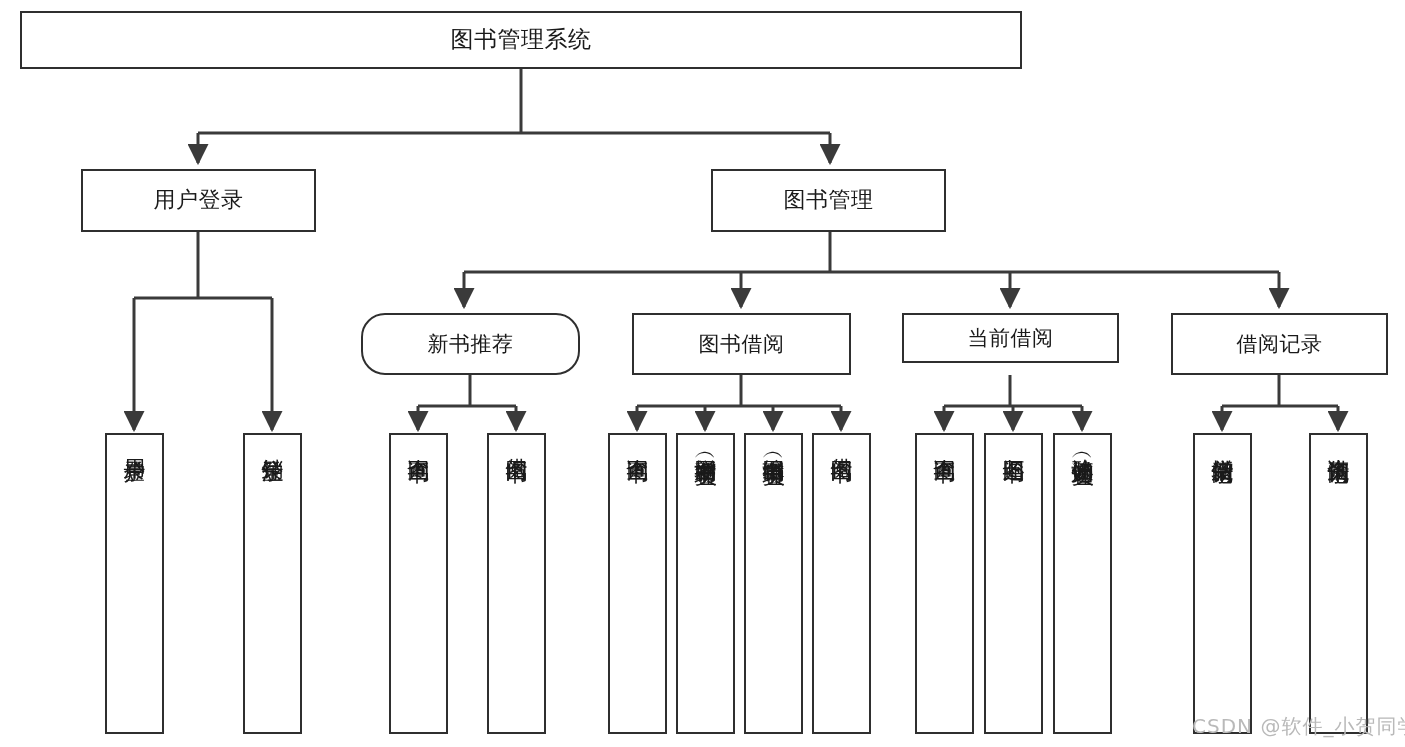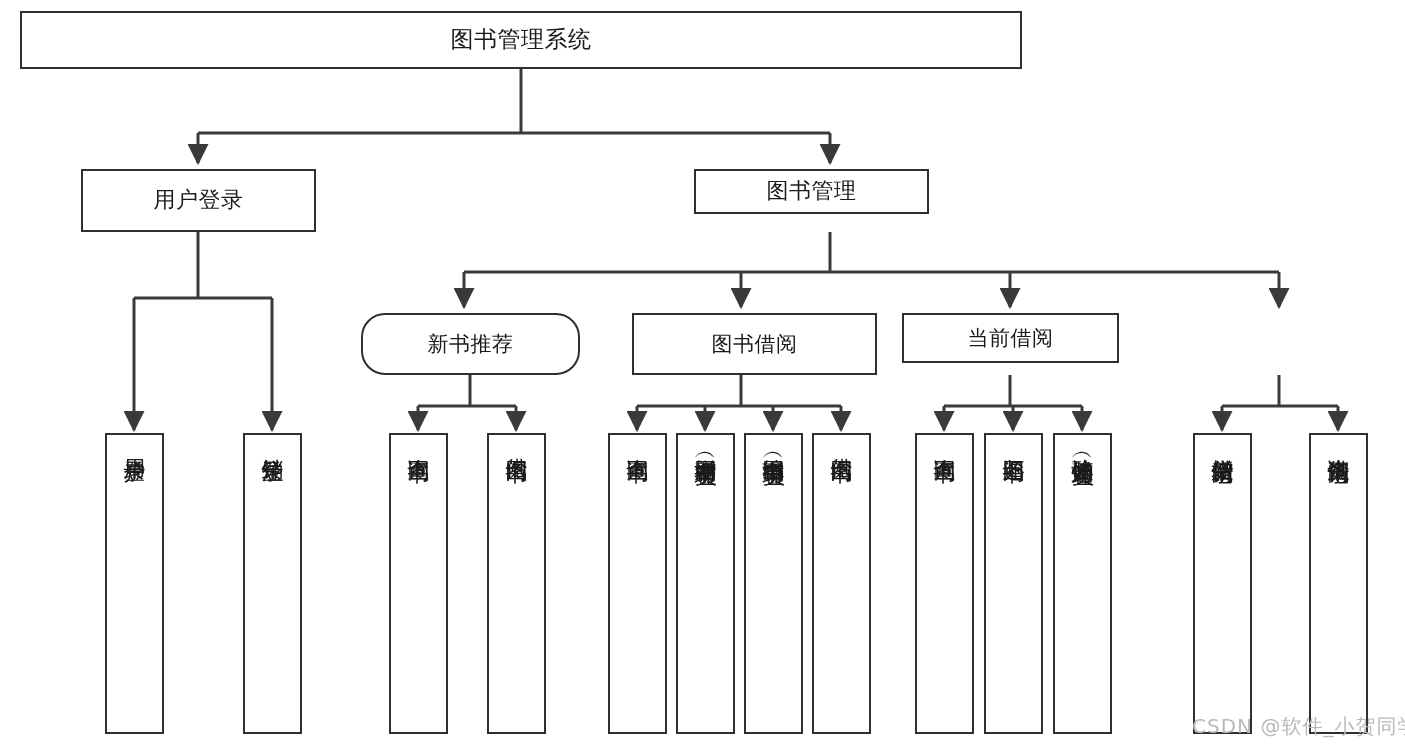--- a/index.html
+++ b/index.html
@@ -126,33 +126,36 @@
     </g>
   </svg>
 
   <div class="node root" style="left:20px; top:11px; width:1002px; height:58px;">
     <span class="node-label">图书管理系统</span>
   </div>
 
   <div class="node level1" style="left:81px; top:169px; width:235px; height:63px;">
     <span class="node-label">用户登录</span>
   </div>
-  <div class="node level1" style="left:694px; top:169px; width:235px; height:45px;">
+  <div class="node level1" style="left:711px; top:169px; width:235px; height:63px;">
     <span class="node-label">图书管理</span>
   </div>
 
   <div class="node level2" style="left:361px; top:313px; width:219px; height:62px;border-radius:24px;">
     <span class="node-label">新书推荐</span>
   </div>
-  <div class="node level2" style="left:632px; top:313px; width:245px; height:62px;">
+  <div class="node level2" style="left:632px; top:313px; width:219px; height:62px;">
     <span class="node-label">图书借阅</span>
   </div>
   <div class="node level2" style="left:902px; top:313px; width:217px; height:50px;">
     <span class="node-label">当前借阅</span>
   </div>
+  <div class="node level2" style="left:1171px; top:313px; width:217px; height:62px;">
+    <span class="node-label">借阅记录</span>
+  </div>
 
   <div class="node leaf" style="left:105px; top:433px; width:59px; height:301px;">
     <span class="node-label">用户登录</span>
   </div>
   <div class="node leaf" style="left:243px; top:433px; width:59px; height:301px;">
     <span class="node-label">注销登录</span>
   </div>
 
   <div class="node leaf" style="left:389px; top:433px; width:59px; height:301px;">
     <span class="node-label">查询图书</span>

